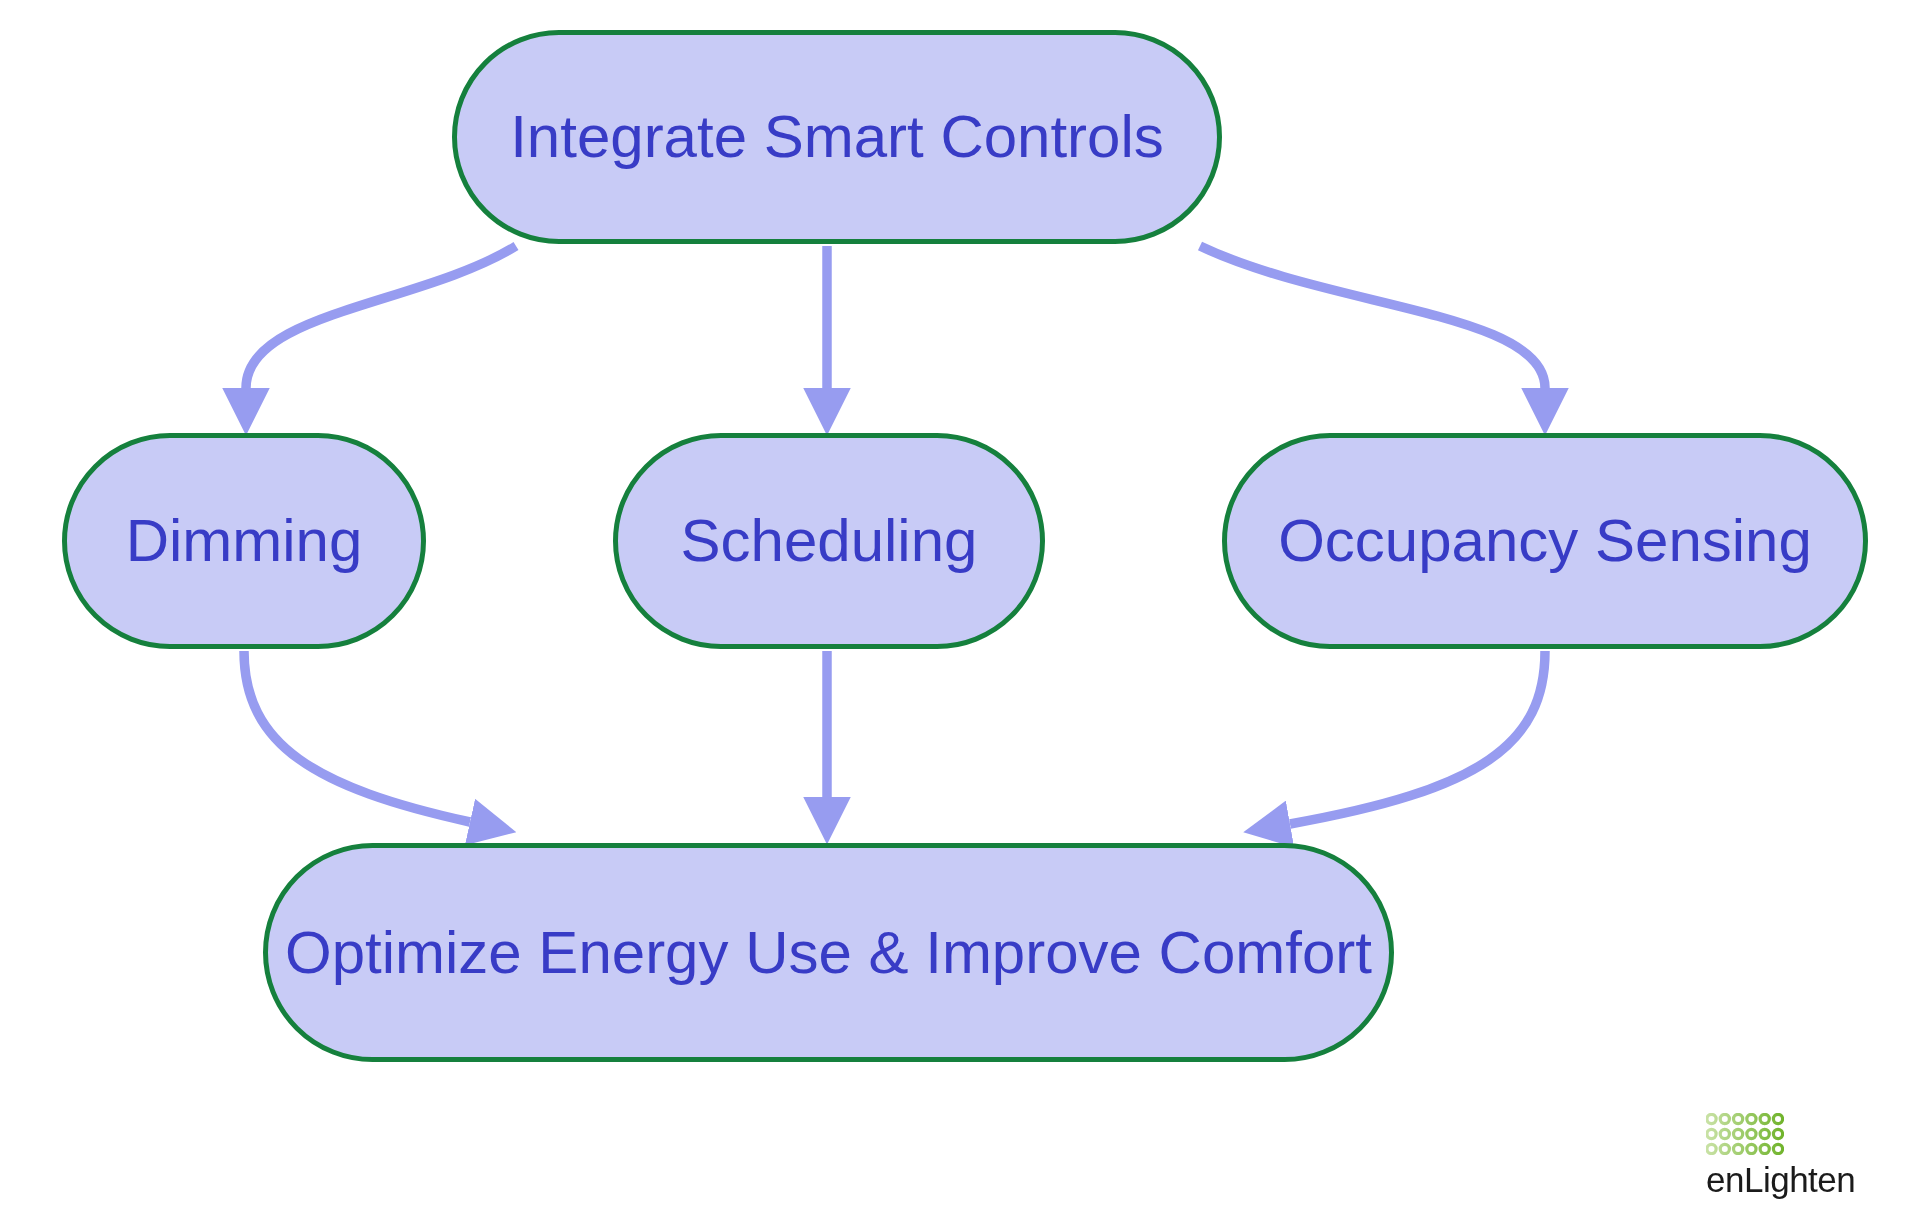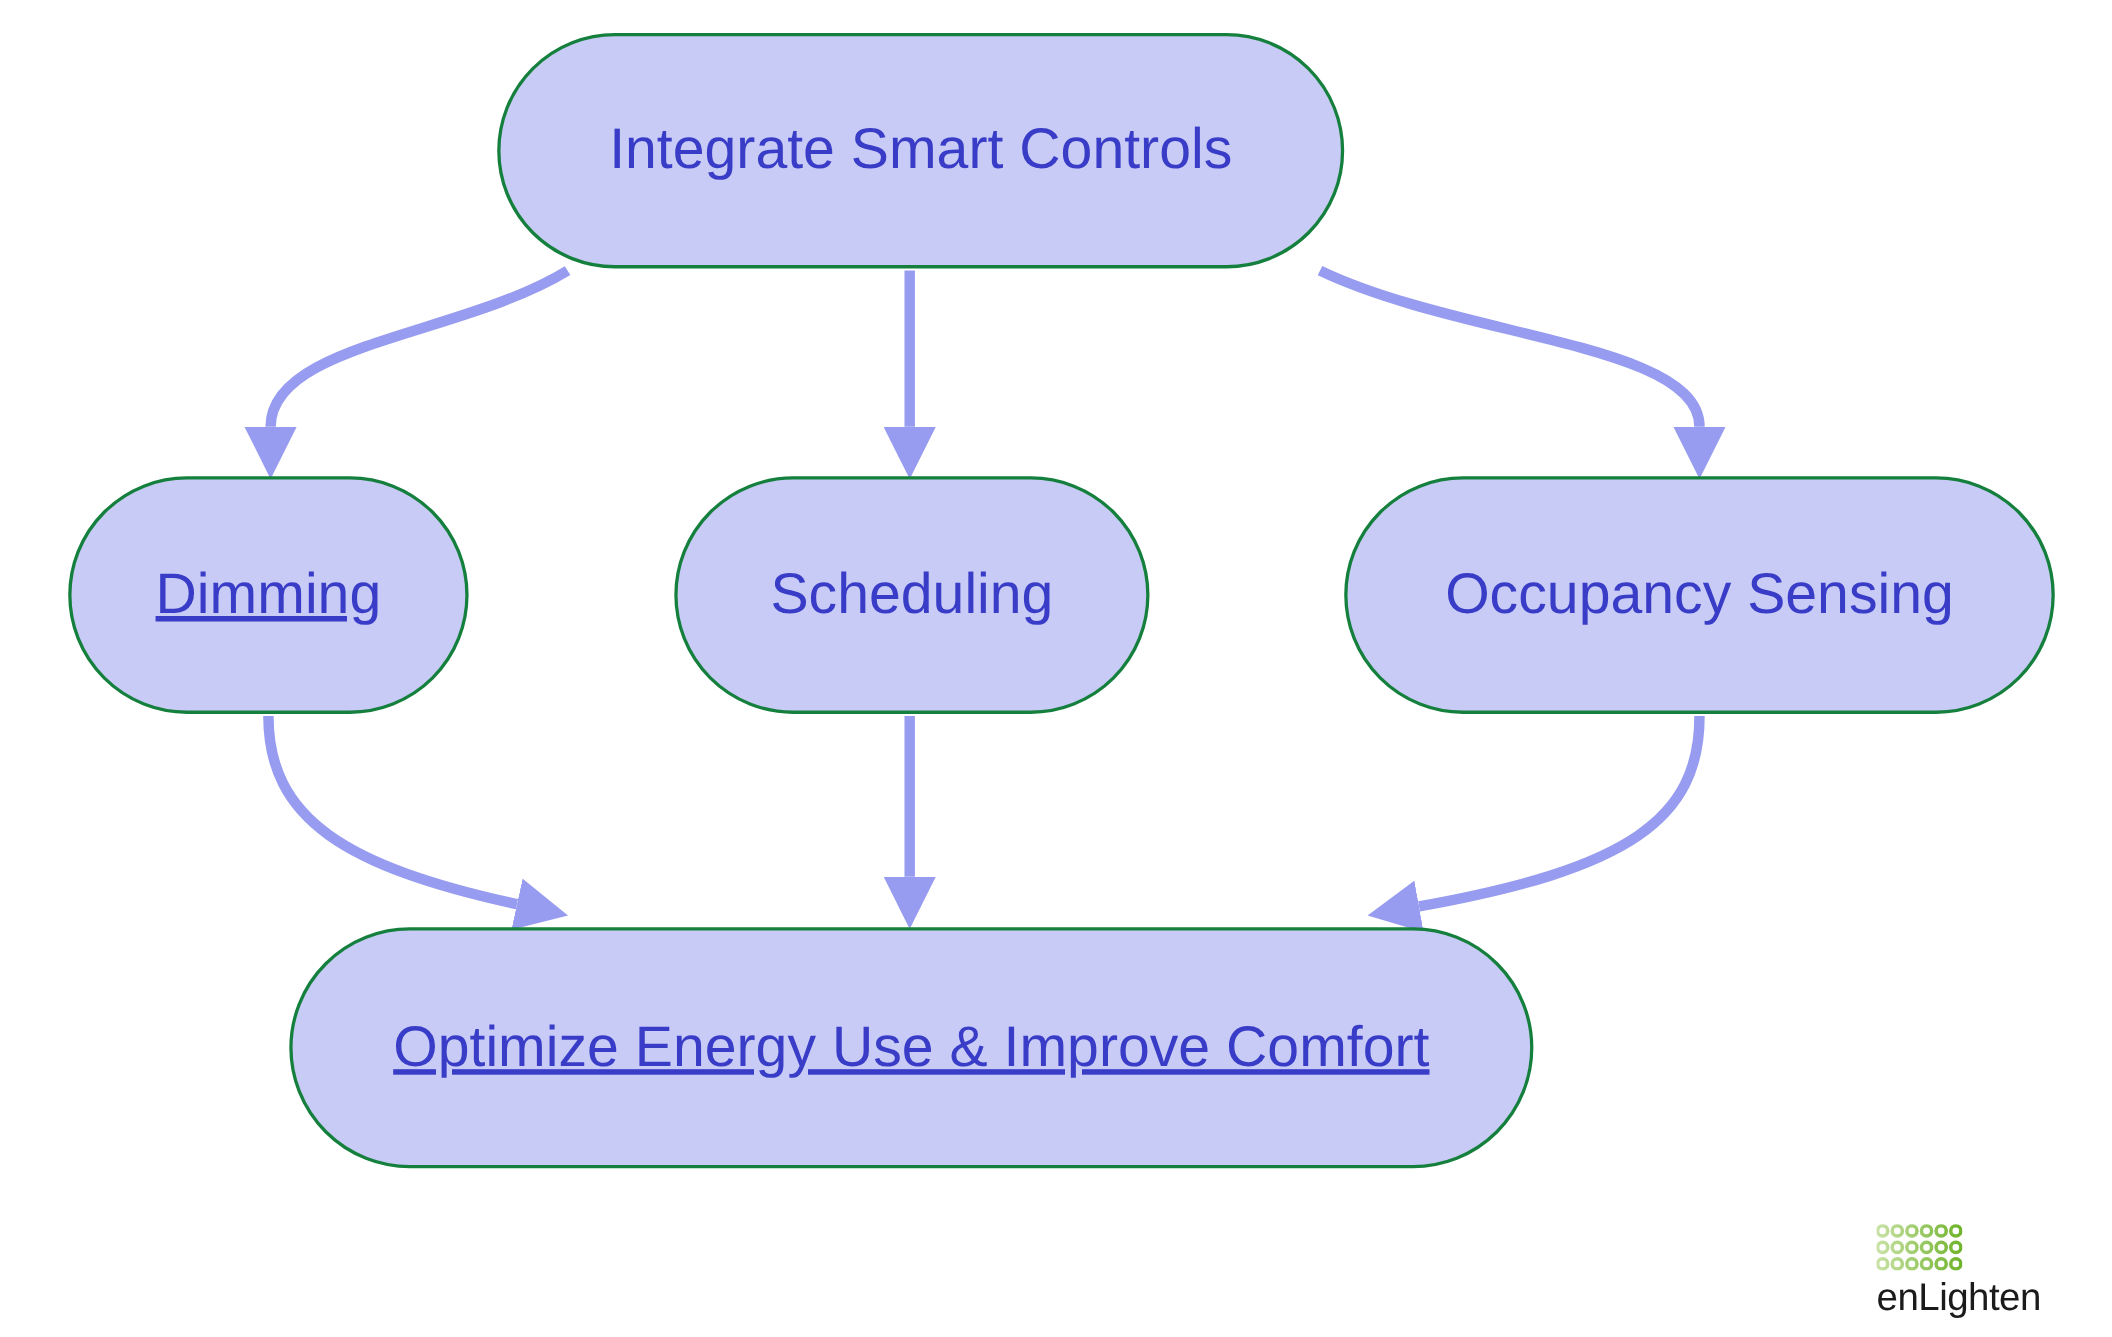--- a/index.html
+++ b/index.html
@@ -16,33 +16,33 @@
     left: 0; top: 0;
     width: 1920px; height: 1215px;
   }
   .node {
     position: absolute;
     box-sizing: border-box;
     display: flex;
     align-items: center;
     justify-content: center;
     background: #c8cbf6;
-    border: 3px solid #15803d;
+    border: 5px solid #15803d;
     border-radius: 110px;
     color: #383cc6;
-    font-size: 52px;
+    font-size: 60px;
     line-height: 1.1;
     text-align: center;
     white-space: nowrap;
   }
   .node-integrate  { left: 452px;  top: 30px;  width: 770px;  height: 214px; }
-  .node-dimming    { left: 62px;   top: 433px; width: 364px;  height: 216px; text-decoration: underline; }
+  .node-dimming    { left: 62px;   top: 433px; width: 364px;  height: 216px; }
   .node-scheduling { left: 613px;  top: 433px; width: 432px;  height: 216px; }
   .node-occupancy  { left: 1222px; top: 433px; width: 646px;  height: 216px; }
-  .node-optimize   { left: 263px;  top: 843px; width: 1131px; height: 219px; text-decoration: underline; }
+  .node-optimize   { left: 263px;  top: 843px; width: 1131px; height: 219px; }
   .logo {
     position: absolute;
     left: 1706px;
     top: 1113px;
     display: flex;
     flex-direction: column;
     align-items: flex-start;
     gap: 5px;
   }
   .logo-text {

